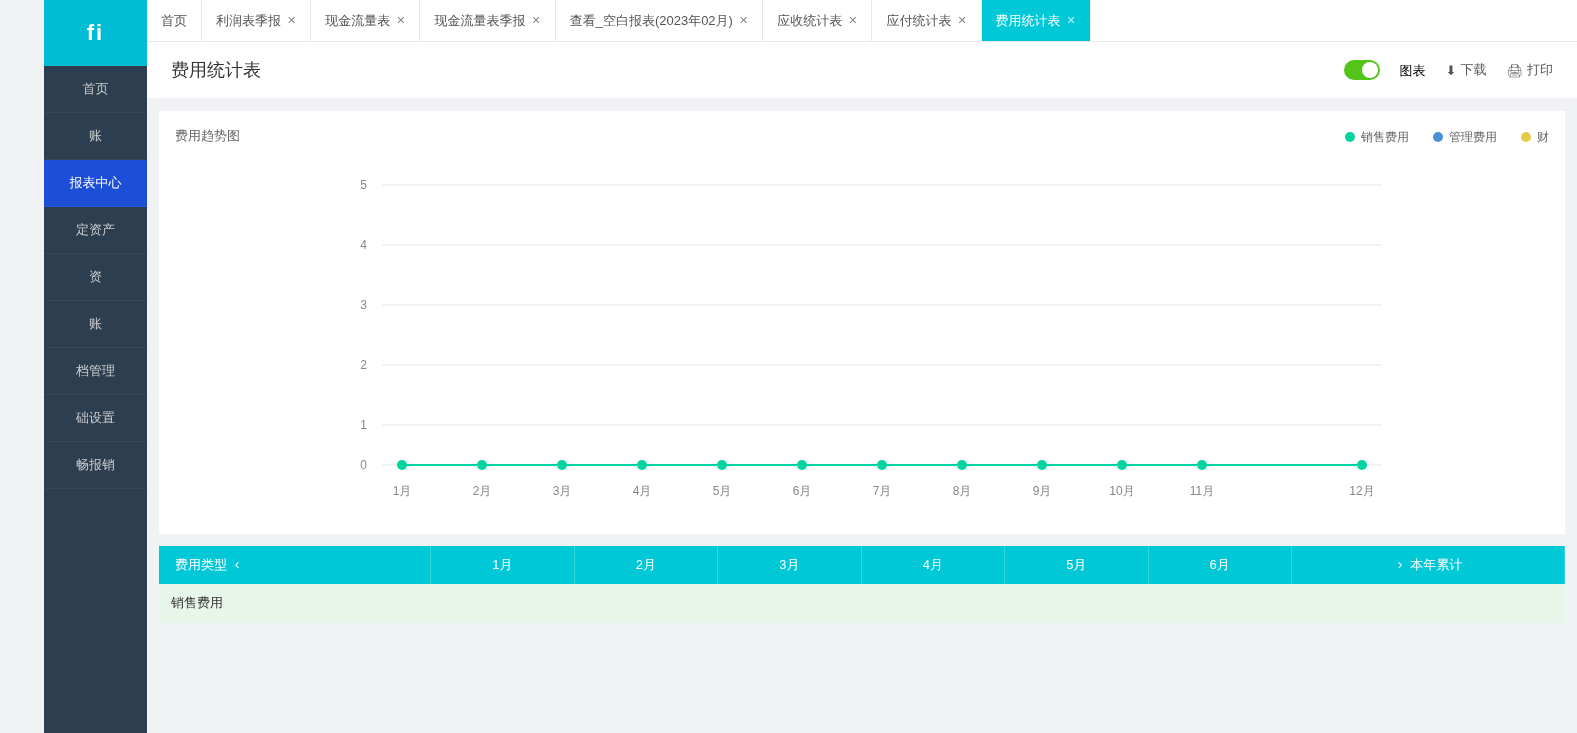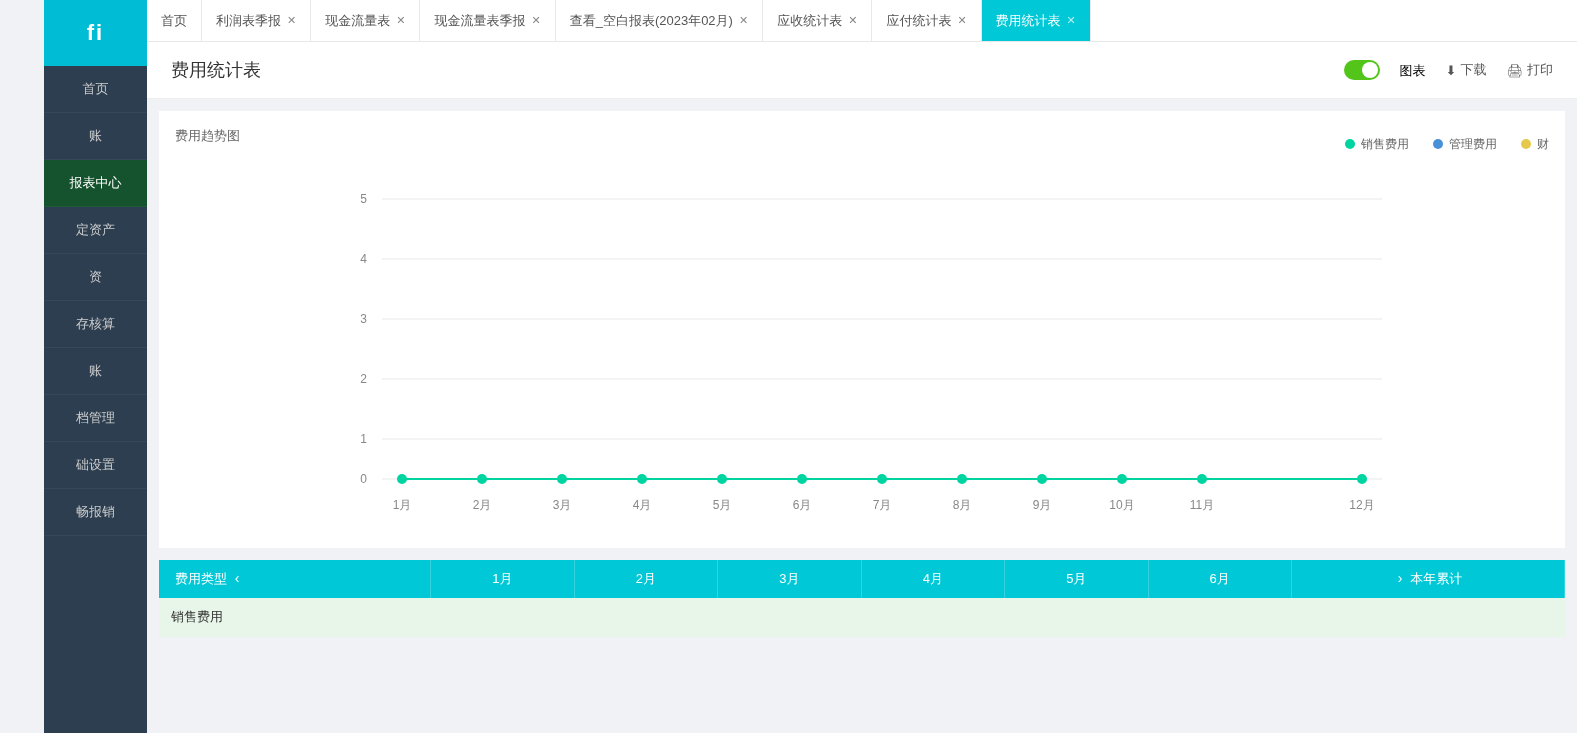--- a/index.html
+++ b/index.html
@@ -28,21 +28,21 @@
       letter-spacing: 2px;
     }
     .sidebar-item {
       padding: 14px 0;
       color: #ccc;
       text-align: center;
       font-size: 13px;
       cursor: pointer;
       border-bottom: 1px solid rgba(255,255,255,0.05);
     }
-    .sidebar-item.active { background: #14532d; color: white; }
+    .sidebar-item.active { background: #1d4ed8; color: white; }
 
     
     .main {
       flex: 1;
       display: flex;
       flex-direction: column;
       overflow: hidden;
     }
 
     
@@ -143,21 +143,21 @@
     
     .chart-section {
       background: white;
       margin: 12px;
       padding: 16px;
       flex-shrink: 0;
     }
     .chart-title {
       font-size: 13px;
       color: #666;
-      margin-bottom: 24px;
+      margin-bottom: 10px;
     }
     .chart-legend {
       display: flex;
       gap: 24px;
       justify-content: flex-end;
       margin-bottom: 8px;
     }
     .legend-item {
       display: flex;
       align-items: center;
@@ -223,21 +223,20 @@
 </head>
 <body>
 
 <div class="sidebar">
   <div class="sidebar-logo">fi</div>
   <div class="sidebar-item">首页</div>
   <div class="sidebar-item">账</div>
   <div class="sidebar-item active">报表中心</div>
   <div class="sidebar-item">定资产</div>
   <div class="sidebar-item">资</div>
-  <div class="sidebar-item">存核算</div>
   <div class="sidebar-item">账</div>
   <div class="sidebar-item">档管理</div>
   <div class="sidebar-item">础设置</div>
   <div class="sidebar-item">畅报销</div>
 </div>
 
 <div class="main">
 
   <div class="tab-bar">
     <div class="tab">首页</div>

